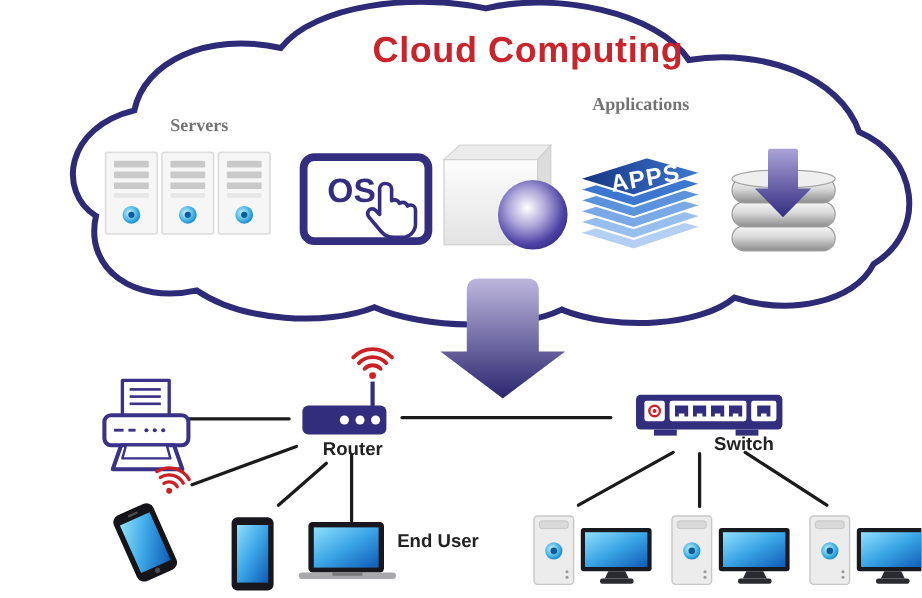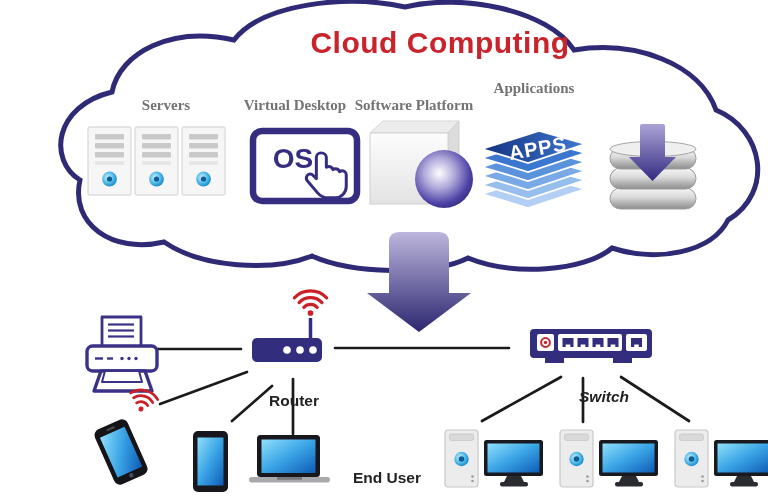--- a/index.html
+++ b/index.html
@@ -4,21 +4,21 @@
 <style>
   html,body{margin:0;padding:0;background:#fff;}
   .scene{
     position:relative;width:768px;height:498px;background:#ffffff;
     overflow:hidden;font-family:"Liberation Sans",sans-serif;
   }
   .scene svg{position:absolute;left:0;top:0;}
   .lbl{position:absolute;transform:translateX(-50%);white-space:nowrap;color:#262626;}
   .title{font-size:30px;font-weight:bold;color:#c9242b;letter-spacing:.5px;}
   .svc{font-size:15px;font-weight:bold;color:#737373;font-family:Liberation Serif, serif;}
-  .dev{font-size:15.5px;font-weight:bold;color:#222;margin-top:26px;}
+  .dev{font-size:15.5px;font-weight:bold;color:#222;}
 </style>
 </head>
 <body>
 
 <div class="scene">
 
 <svg width="768" height="498" viewBox="0 0 768 498">
   <defs>
     <linearGradient id="gArrow" gradientUnits="userSpaceOnUse" x1="0" y1="232" x2="0" y2="332">
       <stop offset="0" stop-color="#bdb7dd"></stop>
@@ -226,21 +226,19 @@
   </g>
 
   <use href="#desktop" x="445" y="430"></use>
   <use href="#desktop" x="560" y="430"></use>
   <use href="#desktop" x="675" y="430"></use>
 </svg>
 
 <div class="lbl title" style="left:440px;top:26px;">Cloud Computing</div>
 
 <div class="lbl svc" style="left:166px;top:97px;">Servers</div>
-<div class="lbl svc" style="left:295px;top:97px;">Virtual Desktop</div>
-<div class="lbl svc" style="left:414px;top:97px;">Software Platform</div>
 <div class="lbl svc" style="left:534px;top:80px;">Applications</div>
 
 <div class="lbl dev" style="left:294px;top:366px;">Router</div>
-<div class="lbl dev" style="left:604px;top:362px;font-style:italic;">Switch</div>
-<div class="lbl dev" style="left:387px;top:443px;text-align:center;">End User</div>
+<div class="lbl dev" style="left:620px;top:362px;">Switch</div>
+<div class="lbl dev" style="left:365px;top:443px;text-align:center;">End User</div>
 
 </div>
 
 </body></html>

